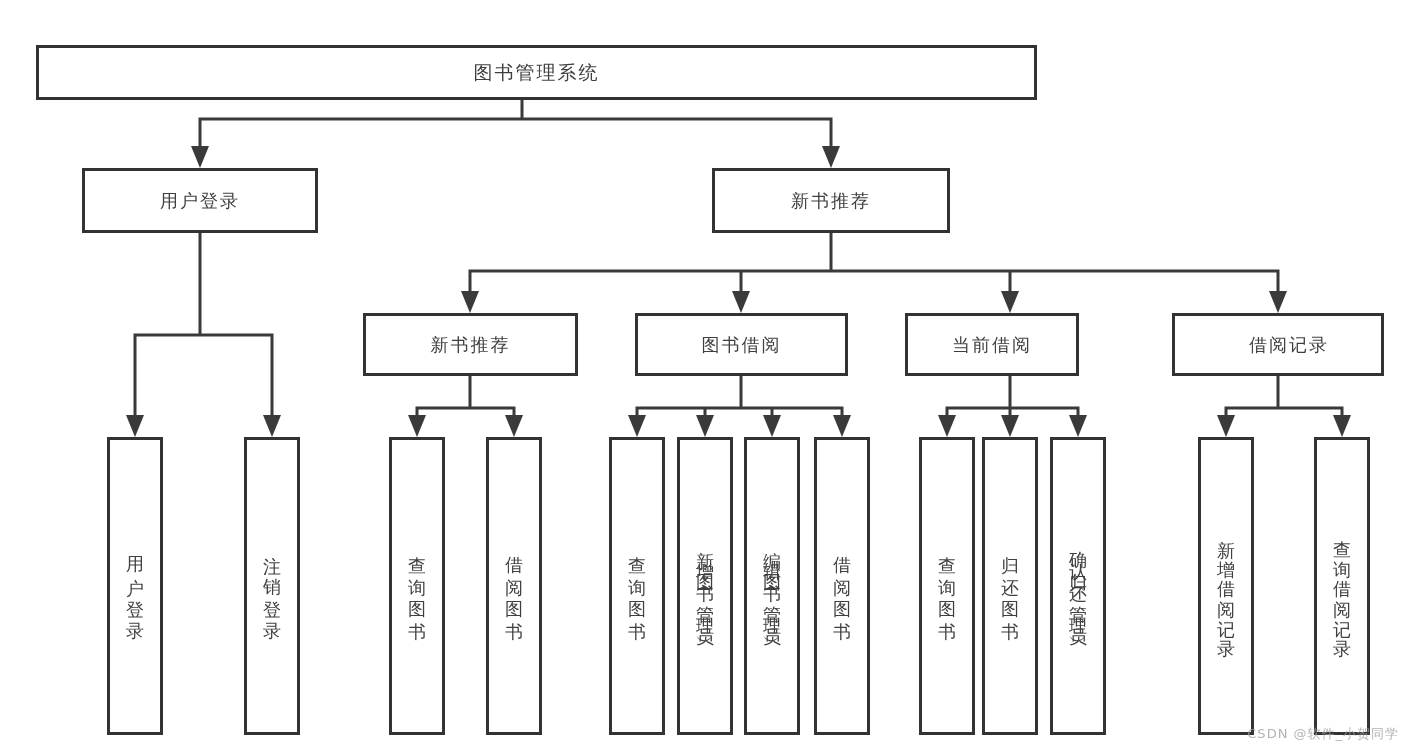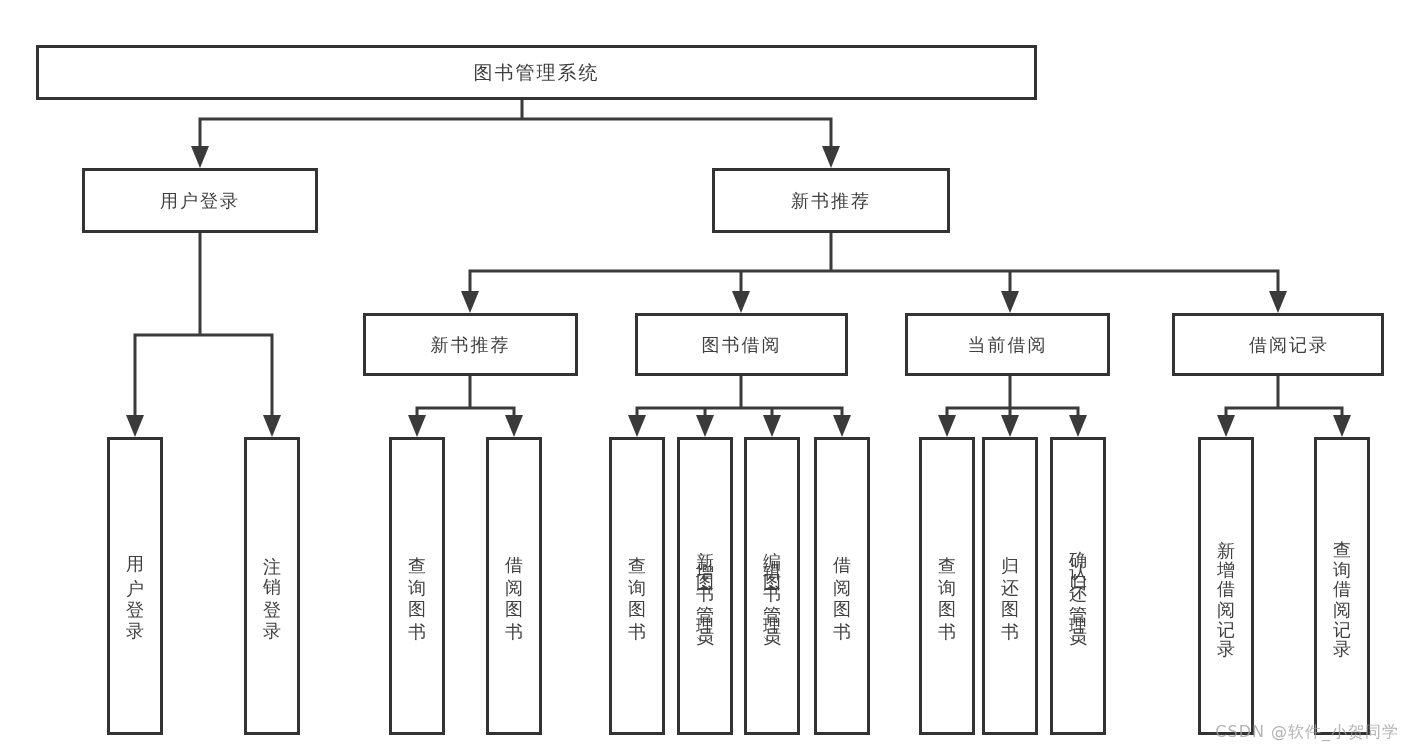--- a/index.html
+++ b/index.html
@@ -31,21 +31,21 @@
     text-orientation: mixed;
     font-size: 18px;
   }
   .sp4 { letter-spacing: 22px; }
   .sp6 { letter-spacing: 20px; }
   .sp9 { letter-spacing: 11px; }
   .watermark {
     position: absolute;
     right: 6px;
     bottom: 4px;
-    font-size: 16px;
+    font-size: 13px;
     color: rgba(160,160,160,0.8);
     letter-spacing: 1px;
     white-space: nowrap;
     margin-top: 40px;
   }
 </style>
 </head>
 <body>
 
 <div id="canvas">
@@ -89,21 +89,21 @@
     </g>
   </svg>
 
   <div class="node root" style="left:36px; top:13px; width:1001px; height:55px;margin-top:32px;">图书管理系统</div>
 
   <div class="node" style="left:82px; top:168px; width:236px; height:65px;">用户登录</div>
   <div class="node" style="left:712px; top:168px; width:238px; height:65px;">新书推荐</div>
 
   <div class="node" style="left:635px; top:313px; width:213px; height:63px;">图书借阅</div>
   <div class="node" style="left:363px; top:313px; width:215px; height:63px;">新书推荐</div>
-  <div class="node" style="left:905px; top:313px; width:205px; height:63px;">当前借阅</div>
+  <div class="node" style="left:905px; top:313px; width:174px; height:63px;">当前借阅</div>
   <div class="node" style="left:1172px; top:313px; width:212px; height:63px;padding-left:22px;">借阅记录</div>
 
   <div class="node vnode sp4" style="left:107px; top:437px; width:56px; height:298px;">用户登录</div>
   <div class="node vnode sp4" style="left:244px; top:437px; width:56px; height:298px;">注销登录</div>
 
   <div class="node vnode sp4" style="left:389px; top:437px; width:56px; height:298px;">查询图书</div>
   <div class="node vnode sp4" style="left:486px; top:437px; width:56px; height:298px;">借阅图书</div>
 
   <div class="node vnode sp4" style="left:609px; top:437px; width:56px; height:298px;">查询图书</div>
   <div class="node vnode sp9" style="left:677px; top:437px; width:56px; height:298px;">新增图书（管理员）</div>

